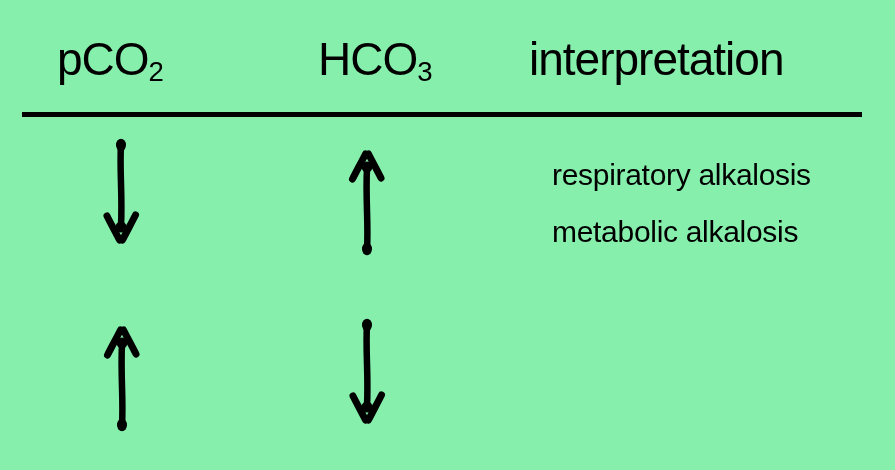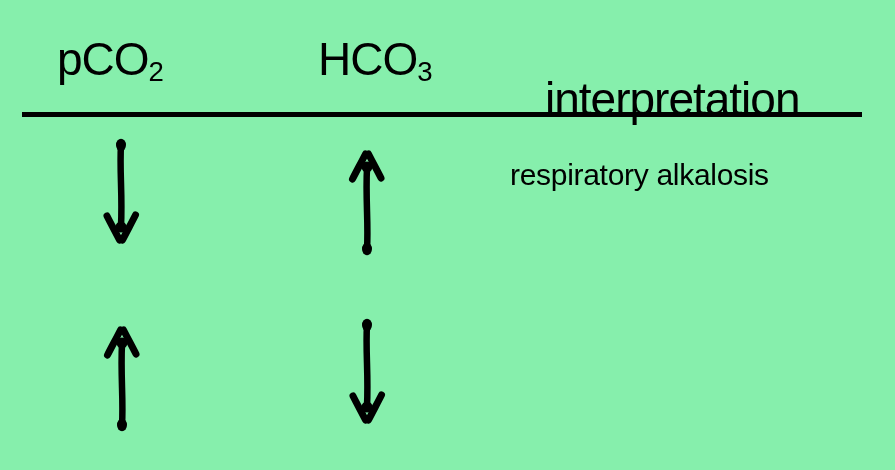--- a/index.html
+++ b/index.html
@@ -24,21 +24,21 @@
     white-space: nowrap;
     color: #000000;
   }
   .col-header .sub {
     font-size: 0.60em;
     vertical-align: -0.22em;
     letter-spacing: 0;
   }
   .h-pco2   { left: 57px;  top: 32px; }
   .h-hco3   { left: 298px; top: 32px; margin-left: 20px; }
-  .h-interp { left: 545px; top: 32px; margin-top: 40px; }
+  .h-interp { left: 529px; top: 32px; }
   .divider {
     position: absolute;
     left: 22px;
     top: 112px;
     width: 840px;
     height: 5px;
     background: #000000;
   }
   .arrow {
     position: absolute;
@@ -46,21 +46,21 @@
     height: 114px;
   }
   .arrow svg { display: block; width: 44px; height: 114px; }
   .arrow.dir-up svg { transform: rotate(180deg); }
   .a-r1-pco2 { left: 99px;  top: 137px; }
   .a-r1-hco3 { left: 345px; top: 143px; }
   .a-r2-pco2 { left: 100px; top: 319px; }
   .a-r2-hco3 { left: 345px; top: 317px; }
   .interp-block {
     position: absolute;
-    left: 510px;
+    left: 552px;
     font-size: 30px;
     line-height: 57px;
     letter-spacing: -0.3px;
     white-space: nowrap;
     color: #000000;
   }
   .t-r1 { top: 146px; }
   .t-r2 { top: 311px; }
   .defs-holder { position: absolute; width: 0; height: 0; overflow: hidden; }
 </style>
@@ -98,20 +98,21 @@
         <use href="#hand-arrow-down"></use>
       </svg>
   </div>
   <div class="arrow a-r1-hco3 dir-up">
     <svg>
         <use href="#hand-arrow-down"></use>
       </svg>
   </div>
   <div class="interp-block t-r1">
     <div>respiratory alkalosis</div>
+    <div>metabolic alkalosis</div>
   </div>
 
   <div class="arrow a-r2-pco2 dir-up">
     <svg>
         <use href="#hand-arrow-down"></use>
       </svg>
   </div>
   <div class="arrow a-r2-hco3 dir-down">
     <svg>
         <use href="#hand-arrow-down"></use>

